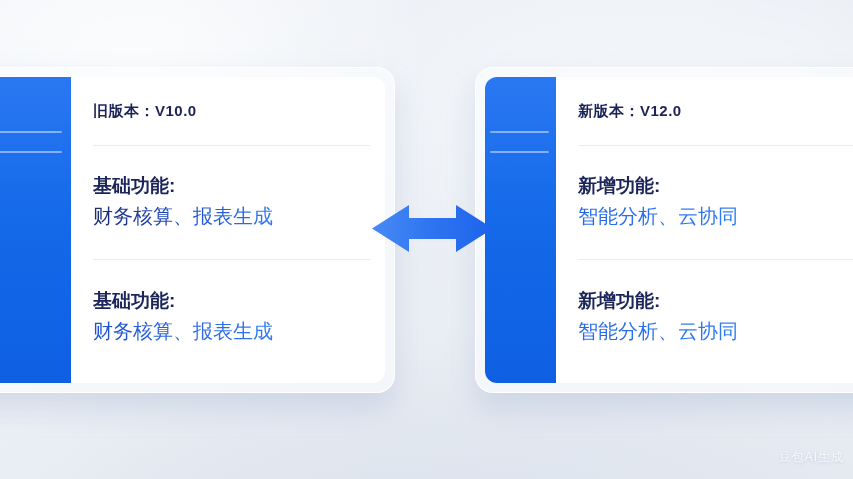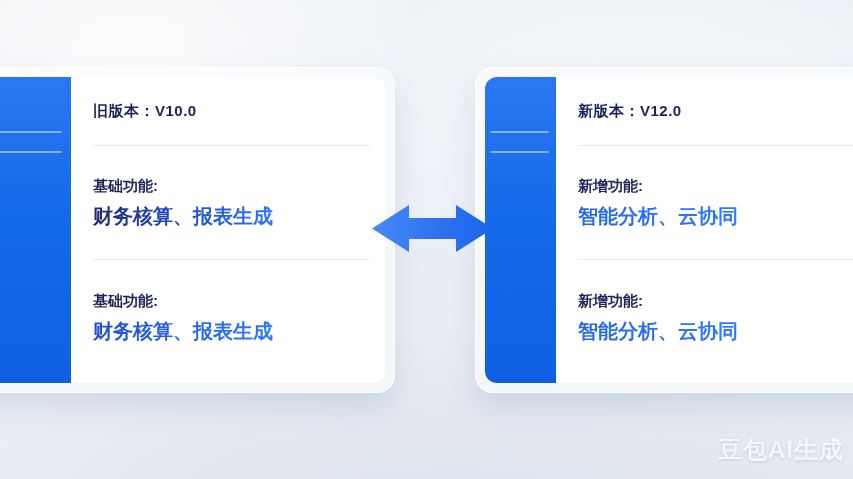--- a/index.html
+++ b/index.html
@@ -69,29 +69,29 @@
     white-space: nowrap;
   }
 
   .divider { height: 1px; background: #e8edf5; }
   .divider.top { margin-top: 20px; margin-bottom: 24px; }
   .divider.mid { margin-top: 27px; margin-bottom: 25px; }
   .panel-left .divider { margin-right: 15px; }
   .panel-right .divider { margin-right: 0; }
 
   .sec-label {
-    font-size: 15px;
+    font-size: 19px;
     font-weight: 700;
     color: #1c2559;
     line-height: 31px;
     white-space: nowrap;
   }
   .sec-value {
     font-size: 20px;
-    font-weight: 700;
+    font-weight: 400;
     line-height: 31px;
     white-space: nowrap;
     width: fit-content;
     -webkit-background-clip: text;
     background-clip: text;
     color: transparent;
   }
   
   .tint-dark   { background-image: linear-gradient(90deg, #1e2a6e 0%, #1d49c0 45%, #2e79f4 100%); }
   .tint-mid    { background-image: linear-gradient(90deg, #1e4fd0 0%, #2e79f4 100%); }
@@ -103,22 +103,22 @@
     top: 204px;
     width: 121px;
     height: 49px;
     z-index: 5;
   }
 
   .watermark {
     position: absolute;
     right: 9px;
     bottom: 13px;
-    font-size: 24px;
-    font-weight: 700;
+    font-size: 12px;
+    font-weight: 400;
     letter-spacing: 1px;
     color: rgba(255,255,255,0.78);
     text-shadow: 0 1px 3px rgba(140,160,190,0.4);
   }
 </style>
 </head>
 <body>
 
 <div class="panel panel-left">
   <div class="card">

